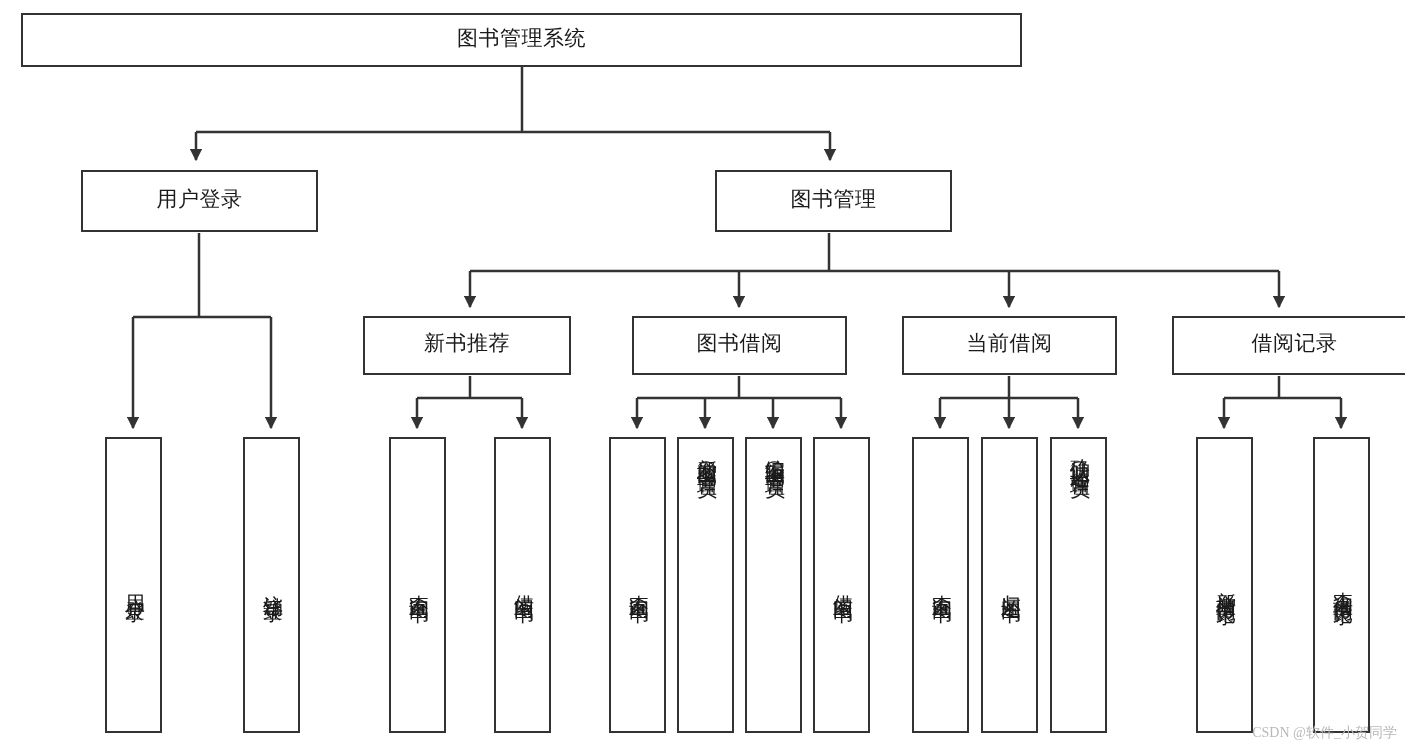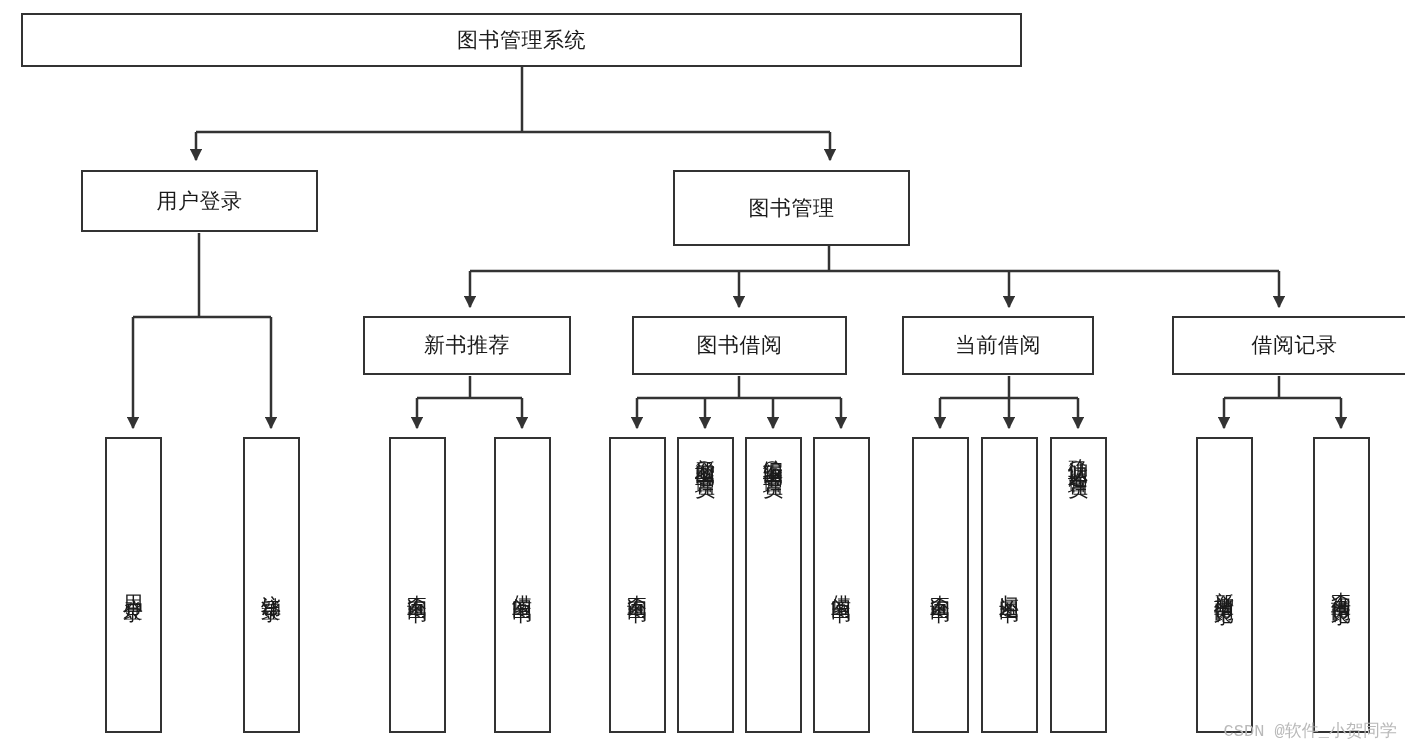--- a/index.html
+++ b/index.html
@@ -32,21 +32,21 @@
     position: absolute;
     box-sizing: border-box;
     background: #ffffff;
     border: 2.5px solid #333333;
     display: flex;
     align-items: center;
     justify-content: center;
     overflow: hidden;
   }
   .node-label {
-    font-family: Liberation Sans, sans-serif;
+    font-family: Liberation Mono, monospace;
     color: #1a1a1a;
     font-size: 21px;
     line-height: 1.15;
     letter-spacing: 0.5px;
     white-space: nowrap;
     user-select: none;
   }
   .leaf-box .node-label {
     writing-mode: vertical-rl;
     text-orientation: upright;
@@ -60,22 +60,22 @@
     padding-top: 4px;
   }
   .leaf-box.centered {
     align-items: center;
     padding-top: 0;
   }
   #watermark {
     position: absolute;
     right: 8px;
     bottom: 5px;
-    font-family: Liberation Mono, monospace;
-    font-size: 17px;
+    font-family: Liberation Serif, serif;
+    font-size: 14px;
     color: #b9b9b9;
     white-space: nowrap;
     user-select: none;
   }
 </style>
 </head>
 <body>
 
 <div id="diagram-root">
 
@@ -131,33 +131,33 @@
   </svg>
 
   <div class="node-box" style="left:21px; top:13px; width:1001px; height:54px;">
     <span class="node-label">图书管理系统</span>
   </div>
 
   <div class="node-box" style="left:81px; top:170px; width:237px; height:62px;">
     <span class="node-label">用户登录</span>
   </div>
 
-  <div class="node-box" style="left:673px; top:170px; width:237px; height:76px;">
+  <div class="node-box" style="left:715px; top:170px; width:237px; height:62px;">
     <span class="node-label">图书管理</span>
   </div>
 
   <div class="node-box" style="left:363px; top:316px; width:208px; height:59px;">
     <span class="node-label">新书推荐</span>
   </div>
 
   <div class="node-box" style="left:632px; top:316px; width:215px; height:59px;align-items:center;">
     <span class="node-label">图书借阅</span>
   </div>
 
-  <div class="node-box" style="left:902px; top:316px; width:192px; height:59px;">
+  <div class="node-box" style="left:902px; top:316px; width:215px; height:59px;">
     <span class="node-label">当前借阅</span>
   </div>
 
   <div class="node-box" style="left:1172px; top:316px; width:245px; height:59px;">
     <span class="node-label">借阅记录</span>
   </div>
 
   <div class="node-box leaf-box centered" style="left:105px; top:437px; width:57px; height:296px;">
     <span class="node-label">用户登录</span>
   </div>

